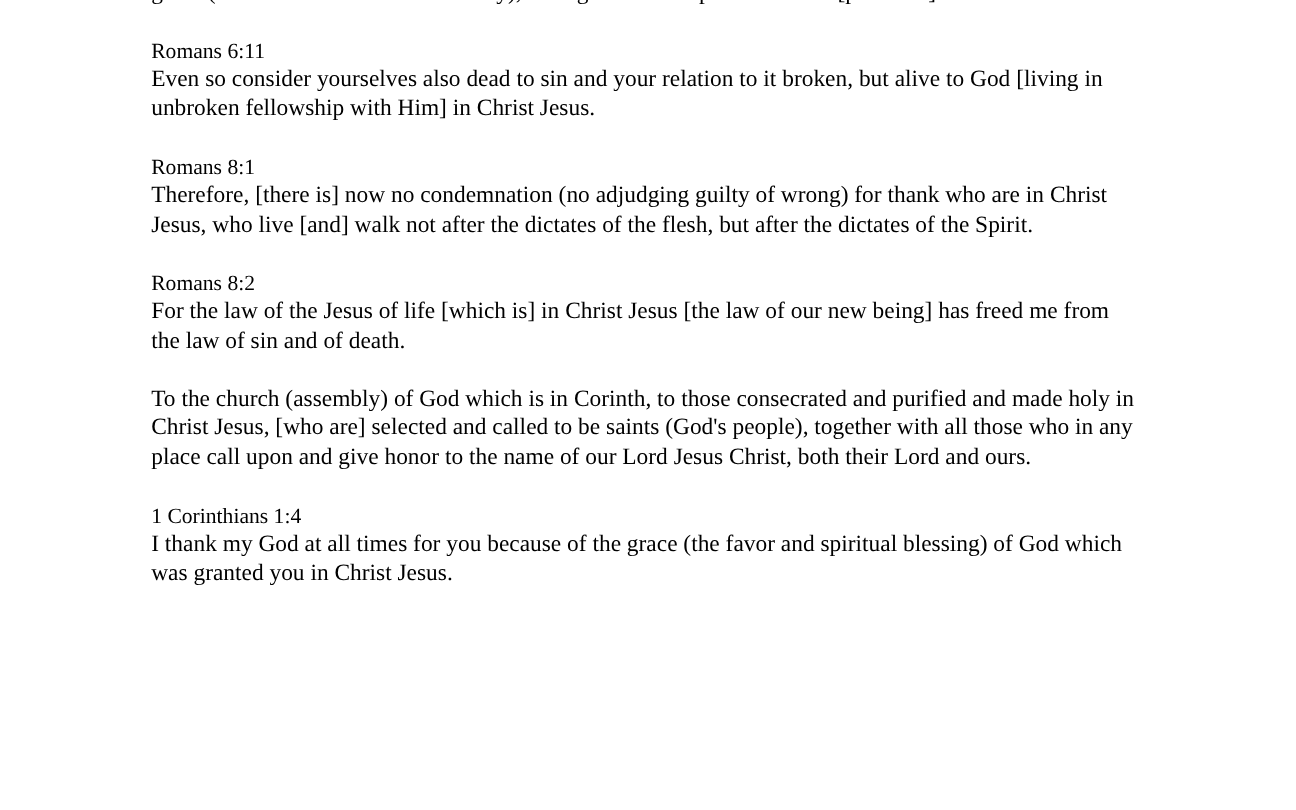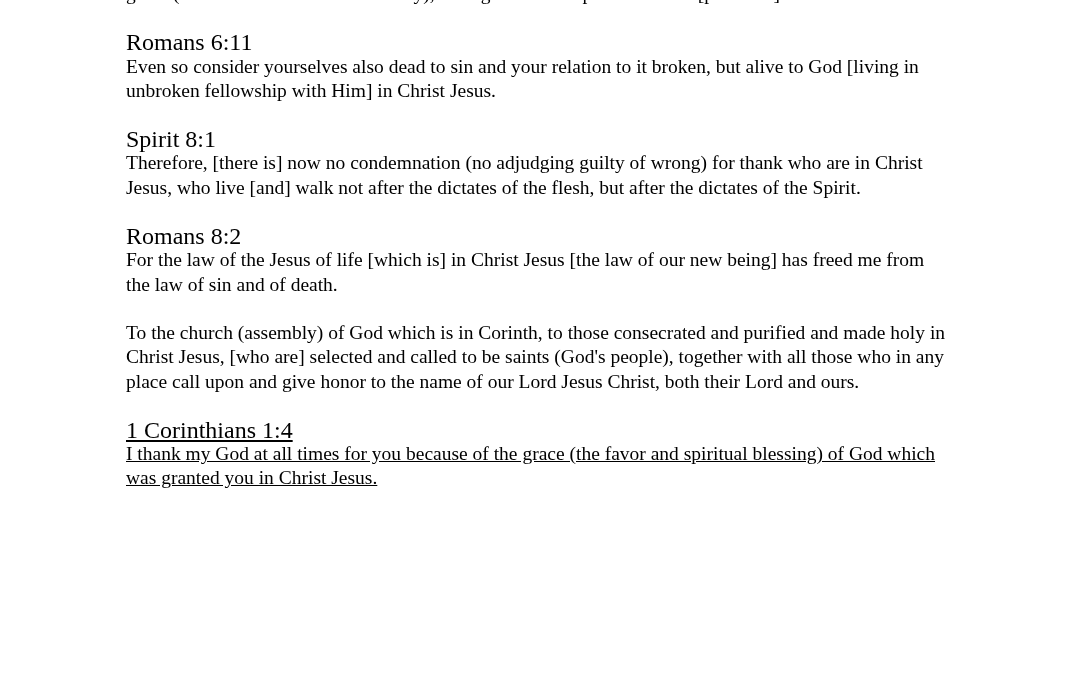--- a/index.html
+++ b/index.html
@@ -29,26 +29,25 @@
     top: -18px;
     width: 824px;
     font-size: 19.5px;
     line-height: 24.3px;
   }
   .verse-block {
     margin: 0 0 24px 0;
   }
   .verse-block:last-child {
     margin-bottom: 11px;
-    text-decoration: underline;
   }
   .verse-ref {
     margin: 0;
     padding: 0;
-    font-size: 24px;
+    font-size: 18px;
     line-height: 24.3px;
     font-weight: normal;
   }
   .verse-text {
     margin: 0;
     padding: 0;
     font-size: 19.5px;
     line-height: 24.3px;
     text-align: left;
   }
@@ -66,21 +65,21 @@
     <div class="verse-block continuation">
       <p class="verse-text">grace (His unmerited favor and mercy), through the redemption which is [provided] in Christ Jesus.</p>
     </div>
 
     <div class="verse-block">
       <p class="verse-ref">Romans 6:11</p>
       <p class="verse-text">Even so consider yourselves also dead to sin and your relation to it broken, but alive to God [living in unbroken fellowship with Him] in Christ Jesus.</p>
     </div>
 
     <div class="verse-block">
-      <p class="verse-ref">Spirit 8:1</p>
+      <p class="verse-ref">Romans 8:1</p>
       <p class="verse-text">Therefore, [there is] now no condemnation (no adjudging guilty of wrong) for thank who are in Christ Jesus, who live [and] walk not after the dictates of the flesh, but after the dictates of the Spirit.</p>
     </div>
 
     <div class="verse-block">
       <p class="verse-ref">Romans 8:2</p>
       <p class="verse-text">For the law of the Jesus of life [which is] in Christ Jesus [the law of our new being] has freed me from the law of sin and of death.</p>
     </div>
 
     <div class="verse-block">
     </div>

